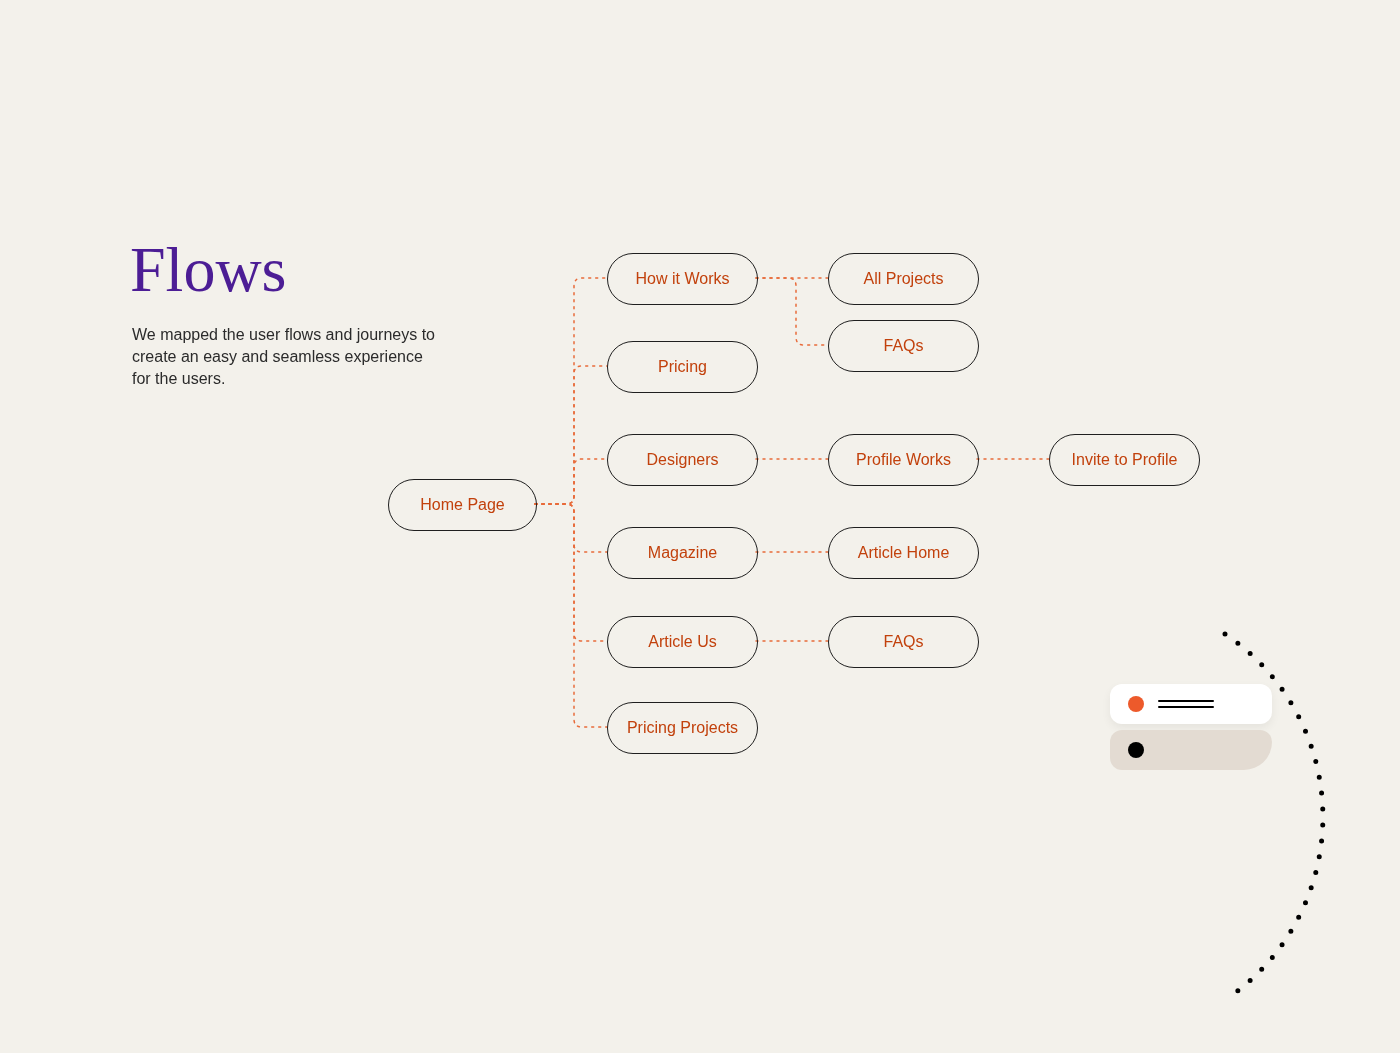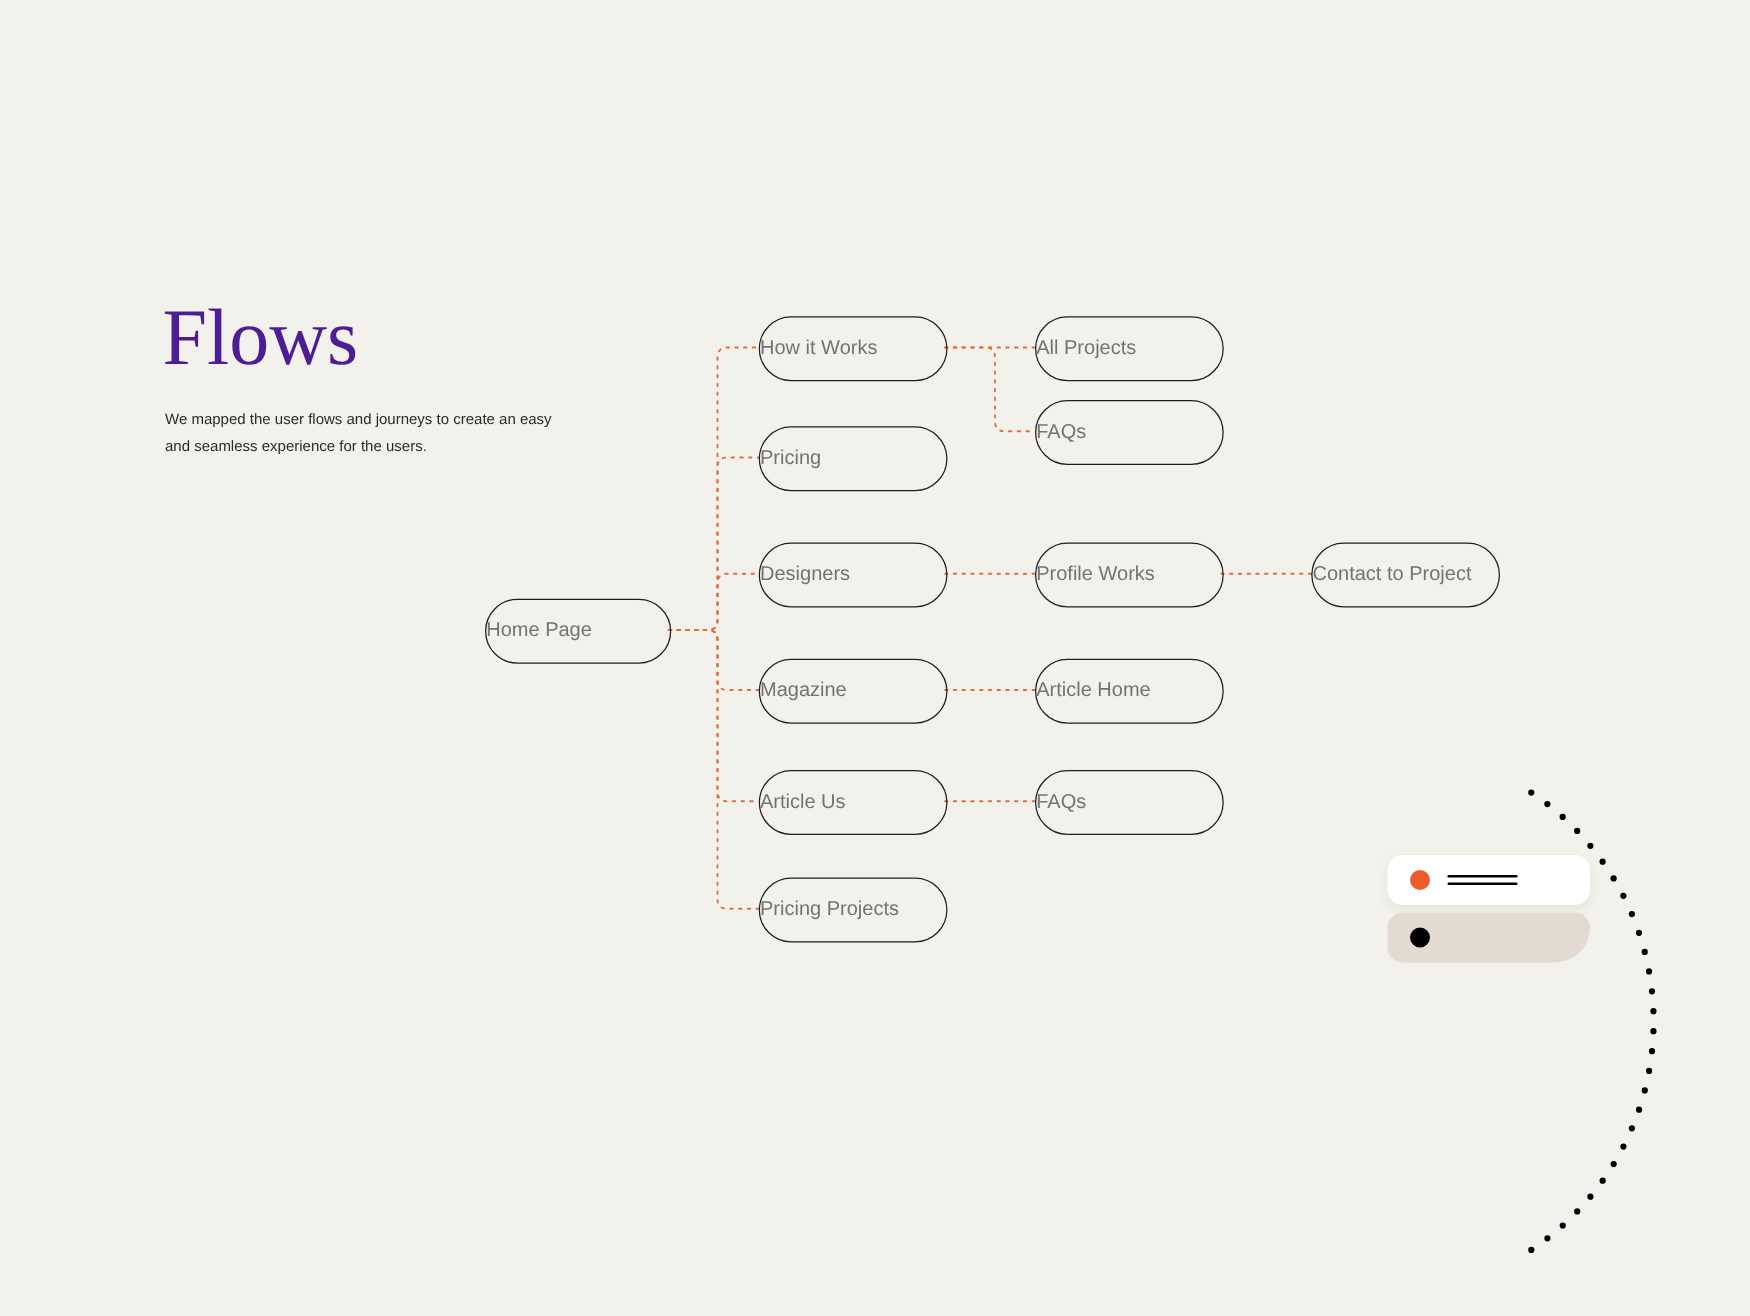--- a/index.html
+++ b/index.html
@@ -12,29 +12,29 @@
     overflow:hidden;
   }
   .heading{
     position:absolute;left:130px;top:238px;
     font-family:Georgia,"Times New Roman",serif;
     font-size:64px;line-height:1;letter-spacing:0px;
     color:#4c1d95;
   }
   .subtext{
     position:absolute;left:132px;top:324px;width:310px;
-    font-size:12px;line-height:22px;color:#2b2b2b;
+    font-size:16px;line-height:22px;color:#2b2b2b;
   }
   svg.flow{position:absolute;left:0;top:0;}
   .node{
     position:absolute;
     border:1px solid #1f1f1f;border-radius:999px;
     background:transparent;height:50px;
-    display:flex;align-items:center;
-    font-size:16px;color:#737373;
+    display:flex;align-items:center;justify-content:center;
+    font-size:16px;color:#c2410c;
   }
   
   .deco-card{
     position:absolute;border-radius:12px;
     display:flex;align-items:center;gap:14px;
     padding:0 18px;height:40px;
   }
   .deco-card .dot{width:16px;height:16px;border-radius:50%;}
   .deco-card .lines{display:flex;flex-direction:column;gap:4px;}
   .deco-card .lines span{display:block;height:2px;background:#000;width:56px;border-radius:2px;}
@@ -108,21 +108,21 @@
     <span>Profile Works</span>
   </div>
 <div class="node" style="left:828px;top:527px;width:149px">
     <span>Article Home</span>
   </div>
 <div class="node" style="left:828px;top:616px;width:149px">
     <span>FAQs</span>
   </div>
 
 <div class="node" style="left:1049px;top:434px;width:149px">
-    <span>Contact to Project</span>
+    <span>Invite to Profile</span>
   </div>
 
 <svg width="1400" height="1053" style="position:absolute;left:0;top:0;pointer-events:none">
   <path d="M1225 634 A220 220 0 0 1 1225 1000" fill="none" stroke="#000" stroke-width="5" stroke-dasharray="0 16" stroke-linecap="round"></path>
 </svg>
 
 <div class="deco-card" style="left:1110px;top:684px;width:126px;background:#fff;box-shadow:0 4px 10px rgba(0,0,0,.06)">
   <span class="dot" style="background:#ed5a2b"></span>
   <span class="lines">
       <span></span>

